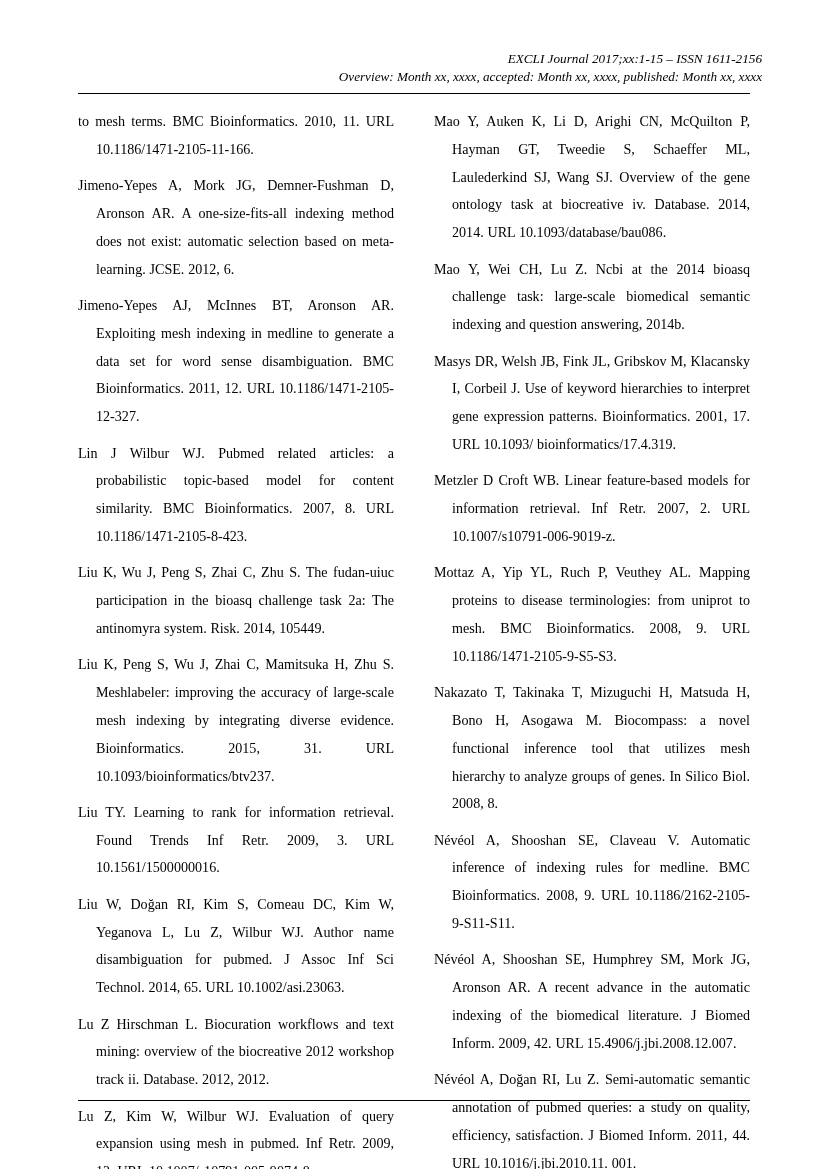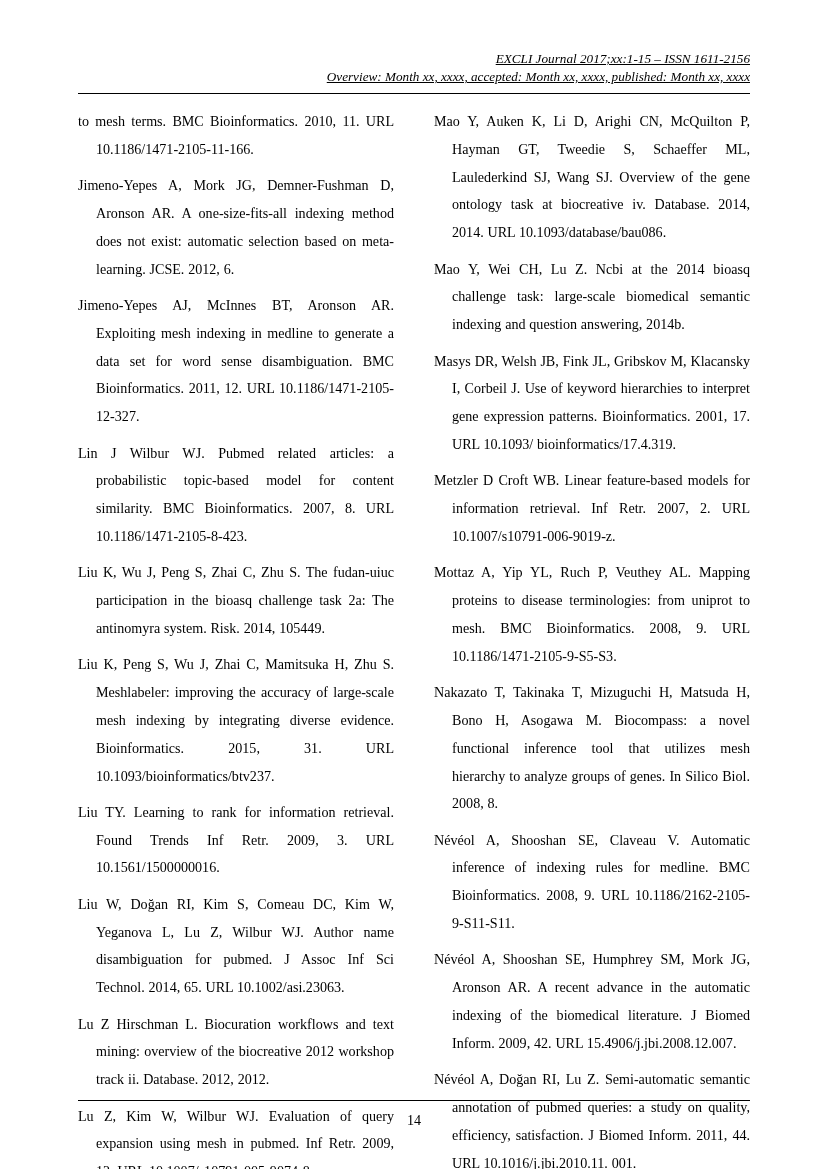--- a/index.html
+++ b/index.html
@@ -20,24 +20,23 @@
     position: absolute;
     left: 0;
     top: 0;
     width: 827px;
     height: 1169px;
   }
 
   
   .header {
     position: absolute;
-    left: 78px;
+    left: 90px;
     top: 50px;
     width: 672px;
-    text-decoration: underline;
   }
   .header-line {
     text-align: right;
     font-style: italic;
     font-size: 13.2px;
     line-height: 18px;
     white-space: nowrap;
   }
   .header-rule {
     position: absolute;
@@ -130,15 +129,14 @@
       <p class="ref">Mottaz A, Yip YL, Ruch P, Veuthey AL. Mapping proteins to disease terminologies: from uniprot to mesh. BMC Bioinformatics. 2008, 9. URL 10.1186/1471-2105-9-S5-S3.</p>
       <p class="ref">Nakazato T, Takinaka T, Mizuguchi H, Matsuda H, Bono H, Asogawa M. Biocompass: a novel functional inference tool that utilizes mesh hierarchy to analyze groups of genes. In Silico Biol. 2008, 8.</p>
       <p class="ref">Névéol A, Shooshan SE, Claveau V. Automatic inference of indexing rules for medline. BMC Bioinformatics. 2008, 9. URL 10.1186/2162-2105-9-S11-S11.</p>
       <p class="ref">Névéol A, Shooshan SE, Humphrey SM, Mork JG, Aronson AR. A recent advance in the automatic indexing of the biomedical literature. J Biomed Inform. 2009, 42. URL 15.4906/j.jbi.2008.12.007.</p>
       <p class="ref">Névéol A, Doğan RI, Lu Z. Semi-automatic semantic annotation of pubmed queries: a study on quality, efficiency, satisfaction. J Biomed Inform. 2011, 44. URL 10.1016/j.jbi.2010.11. 001.</p>
     </div>
 
   </div>
 
   <div class="footer-rule"></div>
-  <div class="folio">14</div>
 
 </div>
 
 </body></html>

